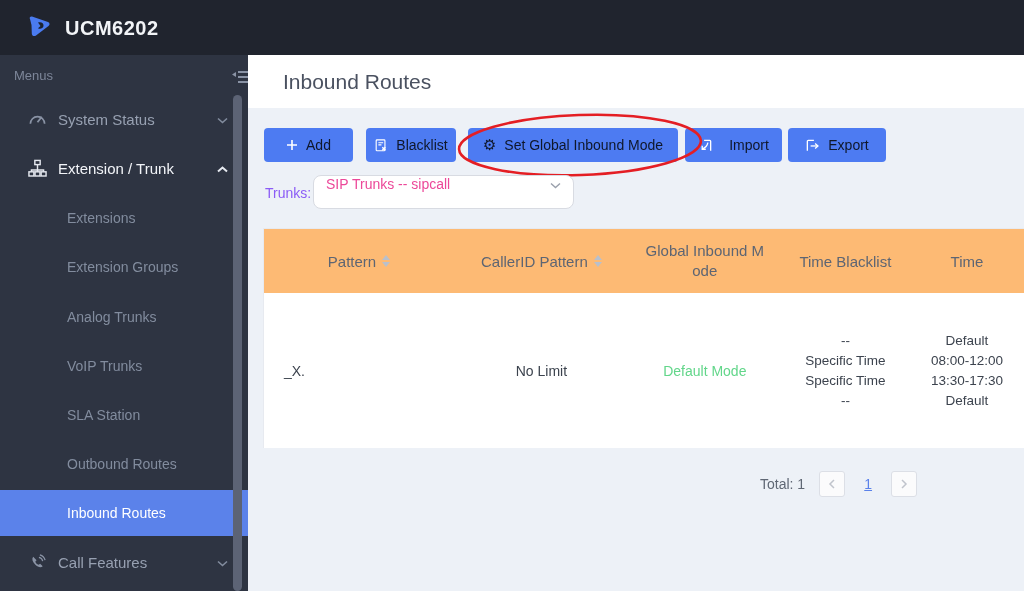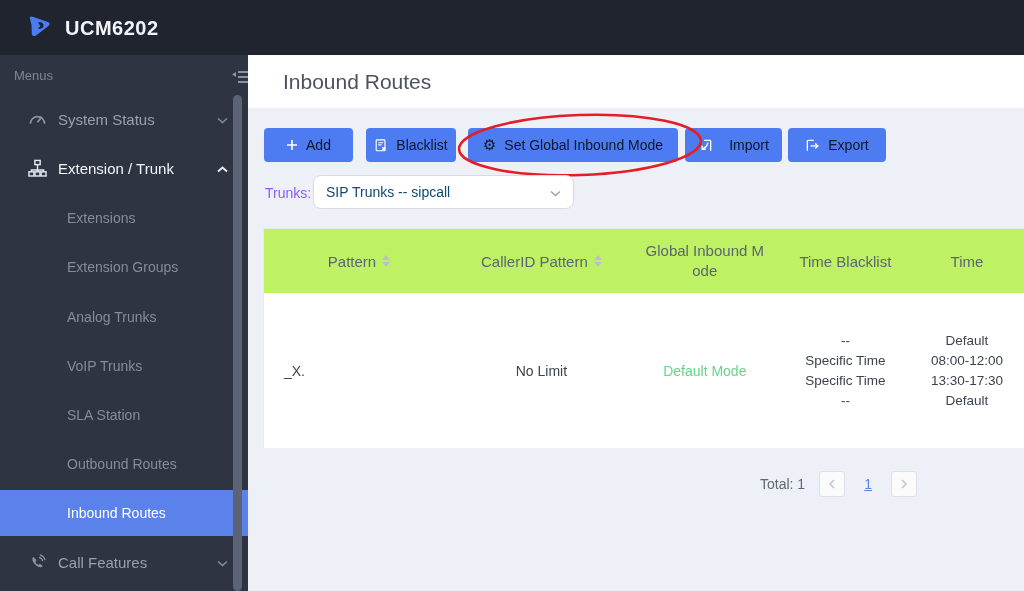--- a/index.html
+++ b/index.html
@@ -38,30 +38,30 @@
     color:#0f172a;font-size:14px;font-family:inherit;display:flex;align-items:center;justify-content:center;
     gap:8px;cursor:pointer;padding:0;
   }
   .btn svg{display:block;}
   .gear-glyph{font-family:"DejaVu Sans",sans-serif;font-size:15px;line-height:1;}
   .annotation-ellipse{position:absolute;left:454px;top:111px;width:252px;height:68px;pointer-events:none;transform:rotate(-2deg);}
   
   .trunks-label{position:absolute;left:265px;top:185px;font-size:14px;color:#8b5cf6;}
   .trunks-select{
     position:absolute;left:313px;top:175px;width:261px;height:34px;background:#fff;
-    border:1px solid #d8dbe2;border-radius:8px;box-sizing:border-box;display:flex;align-items:center;
-    padding:0 12px;font-size:14px;color:#0c4a6e;cursor:pointer;
+    border:1px solid #d8dbe2;border-radius:8px;box-sizing:border-box;display:flex;align-items:flex-start;
+    padding:0 12px;font-size:14px;color:#ec4899;cursor:pointer;
   }
   .trunks-select .sel-chevron{position:absolute;right:12px;color:#9aa0ac;}
   
   .table{
     position:absolute;left:263px;top:228px;width:761px;height:220px;background:#ffffff;
     border-left:1px solid #e7eaf0;border-top:1px solid #e7eaf0;border-bottom:1px solid #e7eaf0;box-sizing:border-box;
   }
-  .thead{display:flex;height:64px;background:#bef264;align-items:center;}
+  .thead{display:flex;height:64px;background:#fdba74;align-items:center;}
   .th{display:flex;align-items:center;justify-content:center;font-size:15px;color:#5d6573;text-align:center;gap:6px;}
   .th-wrap{width:122px;word-break:break-all;line-height:1.35;}
   .col-0{width:25%;} .col-1{width:23%;} .col-2{width:20%;} .col-3{width:17%;} .col-4{width:15%;}
   .sort-carets{display:inline-flex;flex-direction:column;align-items:center;gap:2px;}
   .caret-up{width:0;height:0;border-left:4px solid transparent;border-right:4px solid transparent;border-bottom:5px solid #b9c0cb;}
   .caret-down{width:0;height:0;border-left:4px solid transparent;border-right:4px solid transparent;border-top:5px solid #b9c0cb;}
   .trow{display:flex;height:155px;align-items:center;background:#ffffff;}
   .td{font-size:14px;color:#3c434e;text-align:center;}
   .td.cell-pattern{text-align:left;padding-left:20px;box-sizing:border-box;}
   .td.cell-green{color:#62d68a;}

